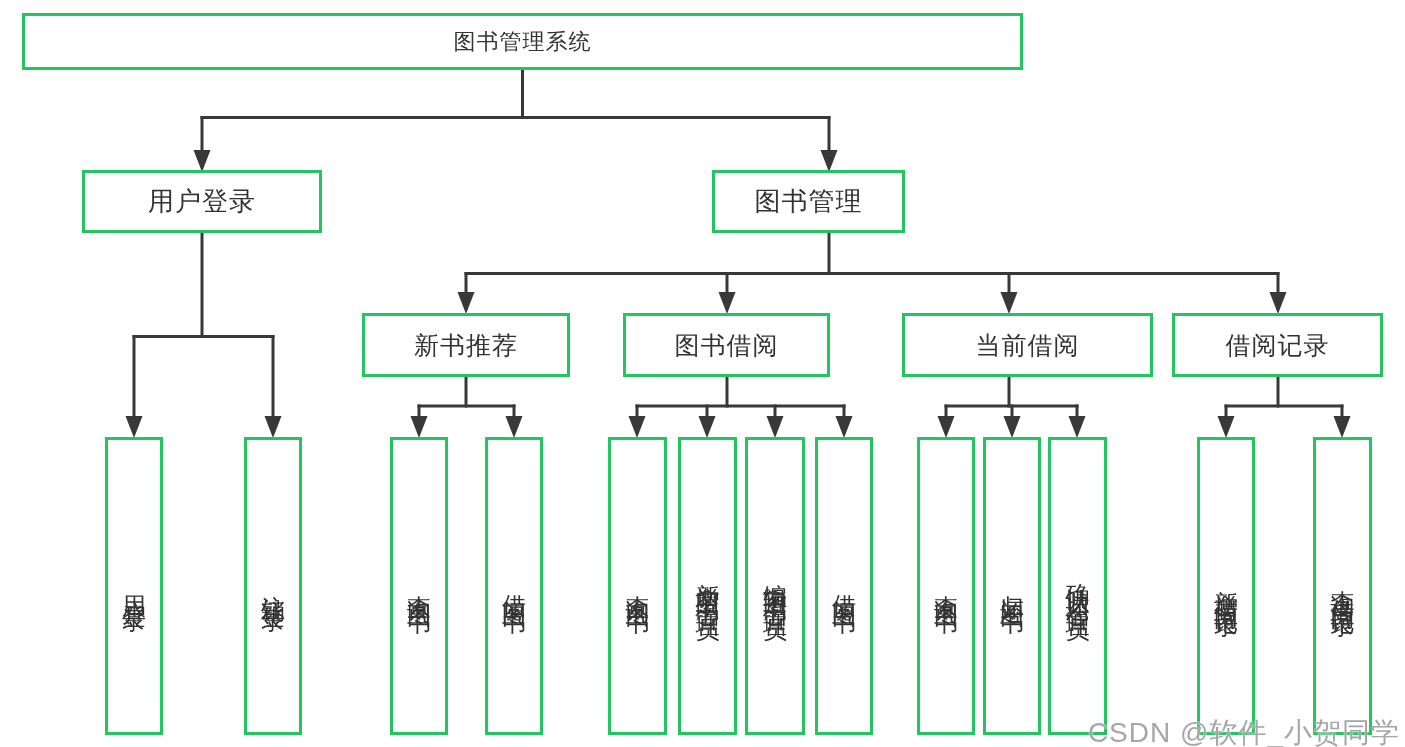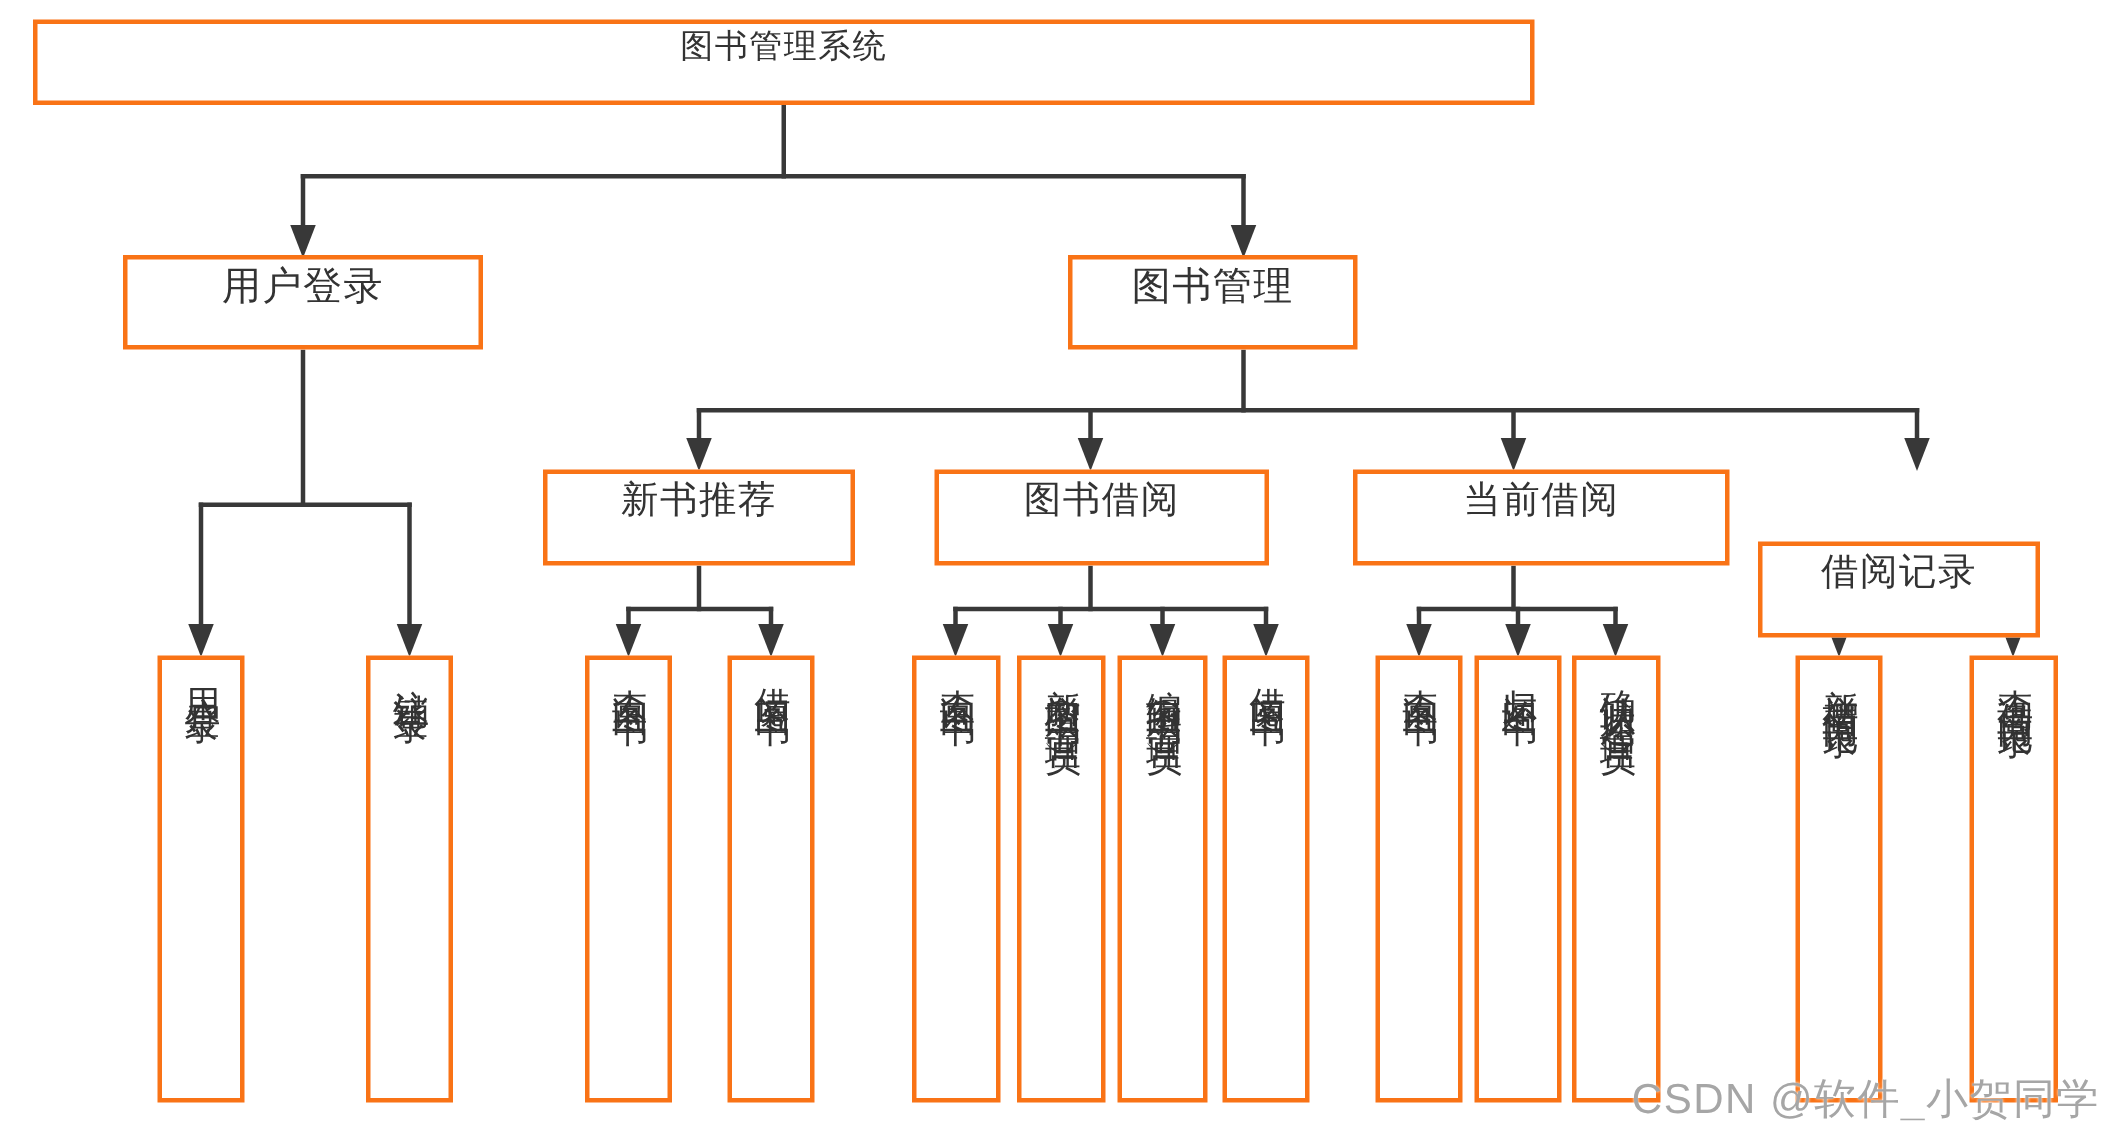--- a/index.html
+++ b/index.html
@@ -2,21 +2,21 @@
 <html><head>
 <meta charset="utf-8">
 <style>
   html,body{margin:0;padding:0;background:#ffffff;}
   body{font-family:"Liberation Sans", sans-serif;}
   #canvas{
     position:relative;width:1405px;height:747px;background:#ffffff;overflow:hidden;
   }
   .box{
     position:absolute;box-sizing:border-box;background:#ffffff;
-    border:3px solid #f97316;display:flex;align-items:flex-start;justify-content:center;
+    border:3px solid #22c55e;display:flex;align-items:center;justify-content:center;
     color:#333333;z-index:2;
   }
   .box .lbl{white-space:nowrap;}
   .root-box .lbl{font-size:22px;letter-spacing:1px;}
   .h2-box .lbl{font-size:26px;letter-spacing:1px;}
   .h3-box .lbl{font-size:25px;letter-spacing:1px;}
   .vbox .lbl{
     writing-mode:vertical-rl;text-orientation:mixed;
     font-size:24px;line-height:1;letter-spacing:5px;
   }
@@ -117,27 +117,27 @@
   <div class="box h2-box" style="left:82px;top:170px;width:240px;height:63px;">
     <span class="lbl">用户登录</span>
   </div>
   <div class="box h2-box" style="left:712px;top:170px;width:193px;height:63px;">
     <span class="lbl">图书管理</span>
   </div>
 
   <div class="box h3-box" style="left:362px;top:313px;width:208px;height:64px;">
     <span class="lbl">新书推荐</span>
   </div>
-  <div class="box h3-box" style="left:623px;top:313px;width:223px;height:64px;">
+  <div class="box h3-box" style="left:623px;top:313px;width:207px;height:64px;">
     <span class="lbl">图书借阅</span>
   </div>
   <div class="box h3-box" style="left:902px;top:313px;width:251px;height:64px;">
     <span class="lbl">当前借阅</span>
   </div>
-  <div class="box h3-box" style="left:1172px;top:313px;width:188px;height:64px;margin-top:48px;">
+  <div class="box h3-box" style="left:1172px;top:313px;width:211px;height:64px;">
     <span class="lbl">借阅记录</span>
   </div>
 
   <div class="box vbox" style="left:105px;top:437px;width:58px;height:298px;">
     <span class="lbl">用户登录</span>
   </div>
   <div class="box vbox" style="left:244px;top:437px;width:58px;height:298px;">
     <span class="lbl">注销登录</span>
   </div>
 

